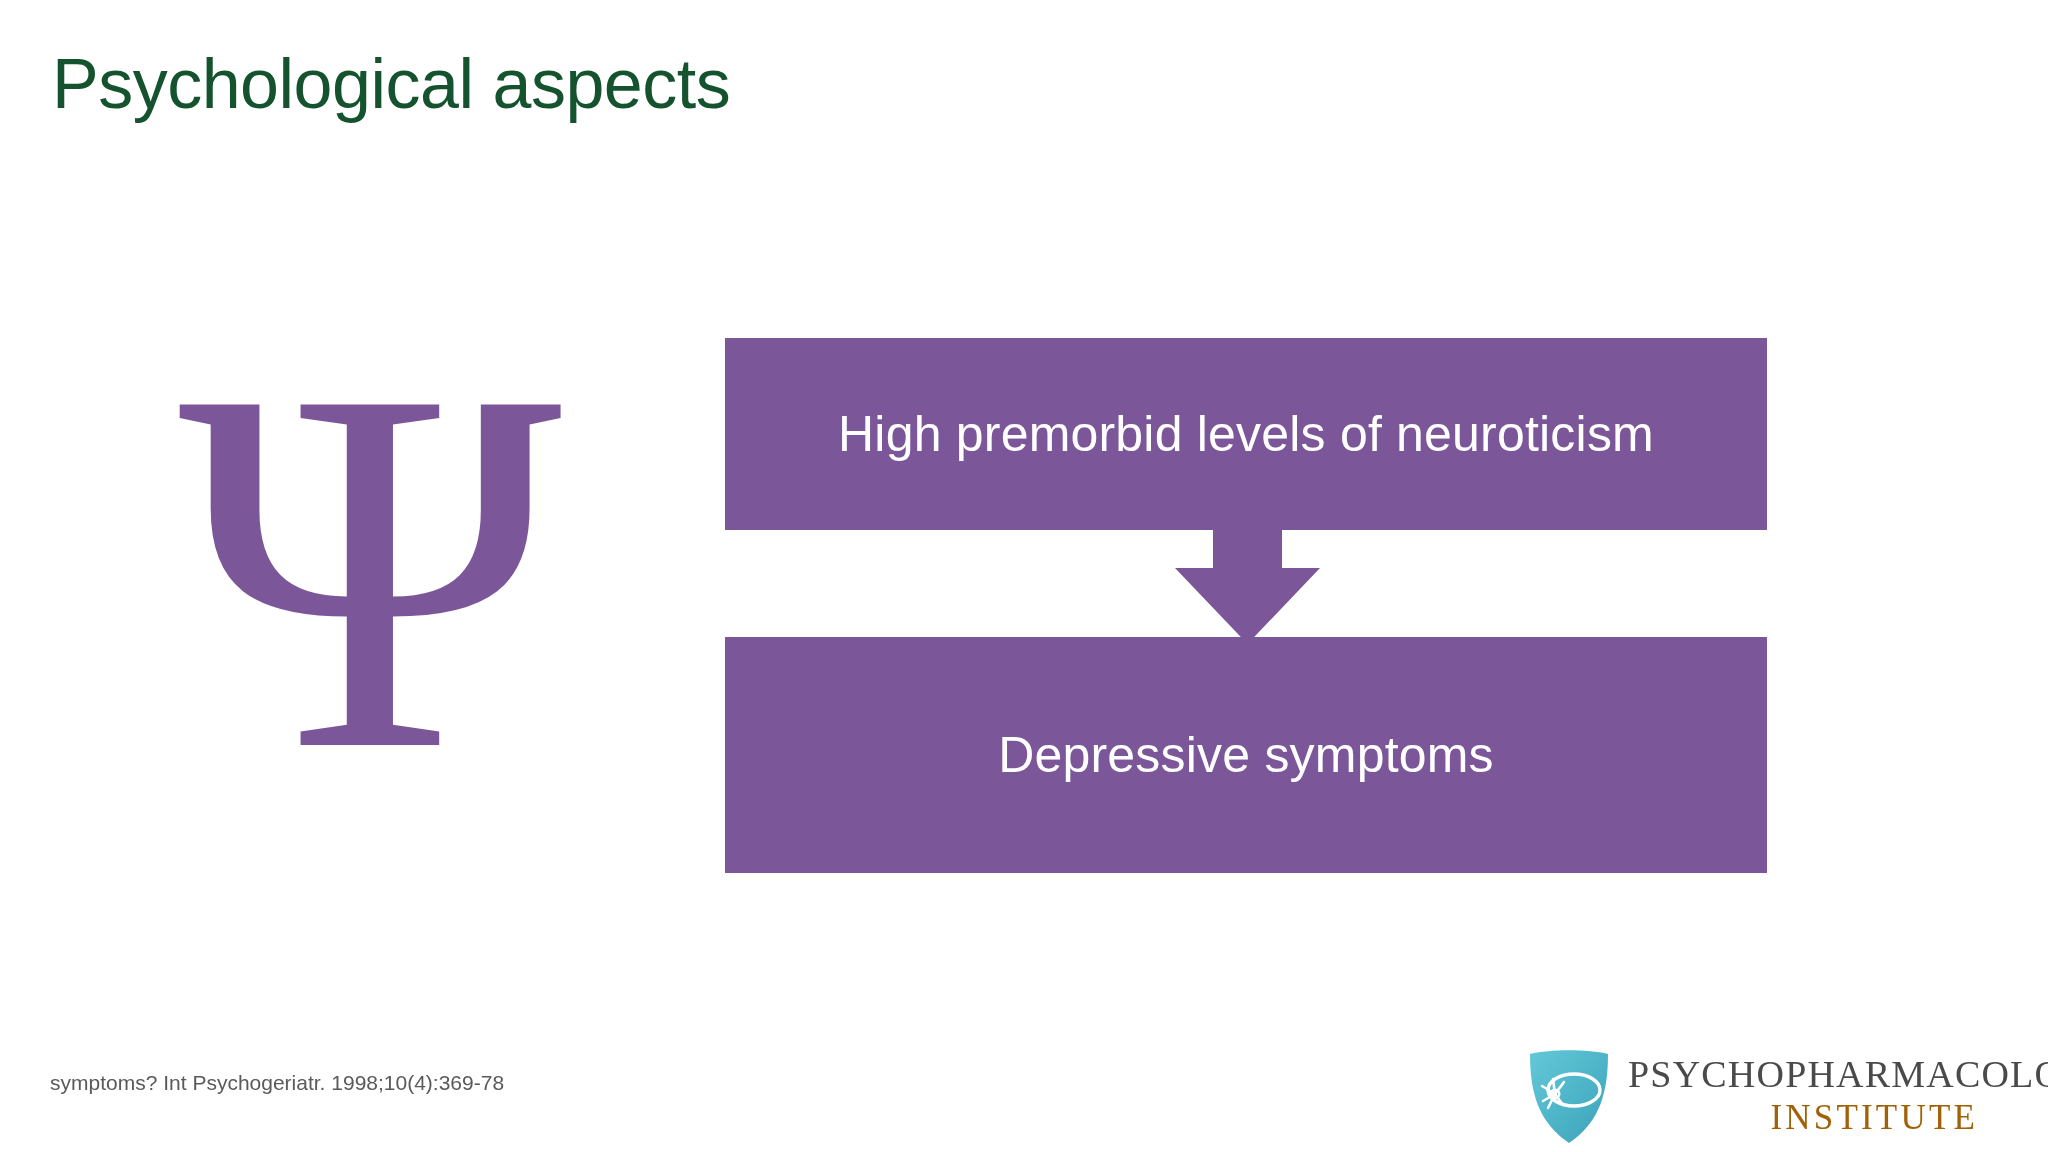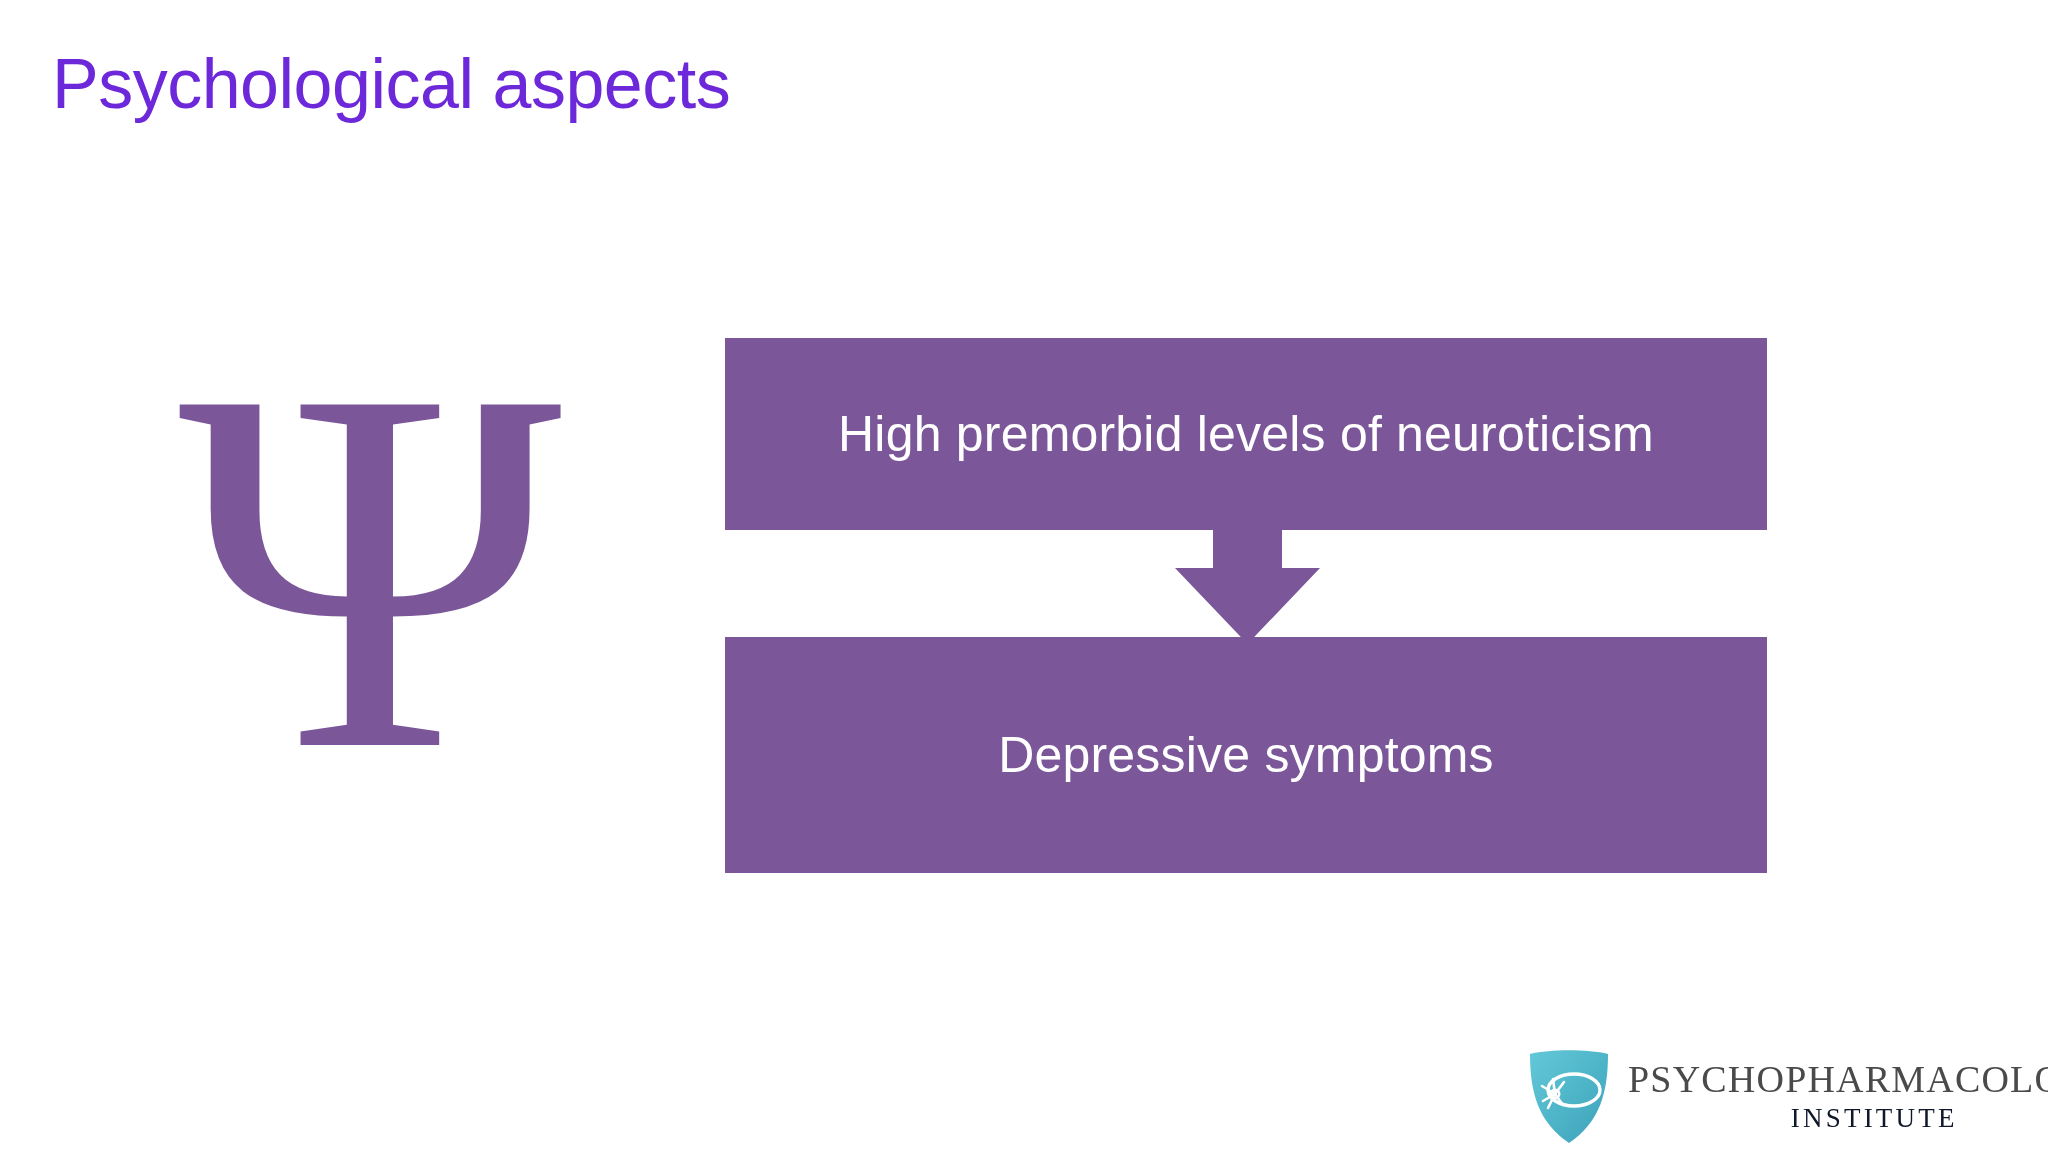--- a/index.html
+++ b/index.html
@@ -18,21 +18,21 @@
 
   
   .slide-title {
     position: absolute;
     left: 52px;
     top: 44px;
     font-family: "Liberation Sans", sans-serif;
     font-size: 70px;
     font-weight: 300;
     letter-spacing: -0.5px;
-    color: #6d28d9;
+    color: #14532d;
     line-height: 1.15;
     white-space: nowrap;
   }
 
   
   .psi-symbol {
     position: absolute;
     left: 130px;
     top: 310px;
     width: 480px;
@@ -134,23 +134,23 @@
   .logo-name {
     font-family: "Liberation Serif", "DejaVu Serif", serif;
     font-size: 38px;
     letter-spacing: 1.2px;
     color: #4a4a4a;
     line-height: 1.12;
     white-space: nowrap;
   }
   .logo-sub {
     font-family: "Liberation Serif", "DejaVu Serif", serif;
-    font-size: 27px;
+    font-size: 35px;
     letter-spacing: 3.2px;
-    color: #0f172a;
+    color: #a16207;
     line-height: 1.2;
     margin-top: 2px;
     white-space: nowrap;
   }
 </style>
 </head>
 <body>
 
 <div class="slide-title">Psychological aspects</div>
 
@@ -168,20 +168,21 @@
     </svg>
   </div>
 
   <div class="flow-box flow-box-bottom">
     <span class="flow-box-label">Depressive symptoms</span>
   </div>
 
 </div>
 
 <div class="citation">
+  <span class="citation-line">symptoms? Int Psychogeriatr. 1998;10(4):369-78</span>
 </div>
 
 <div class="logo">
   <div class="logo-shield">
     <svg width="82" height="96" viewBox="0 0 82 96" xmlns="http://www.w3.org/2000/svg">
       <defs>
         <linearGradient id="shieldGrad" x1="0" y1="0" x2="1" y2="1">
           <stop offset="0%" stop-color="#63C8D8"></stop>
           <stop offset="55%" stop-color="#4DB4C8"></stop>
           <stop offset="100%" stop-color="#3DA0B8"></stop>

